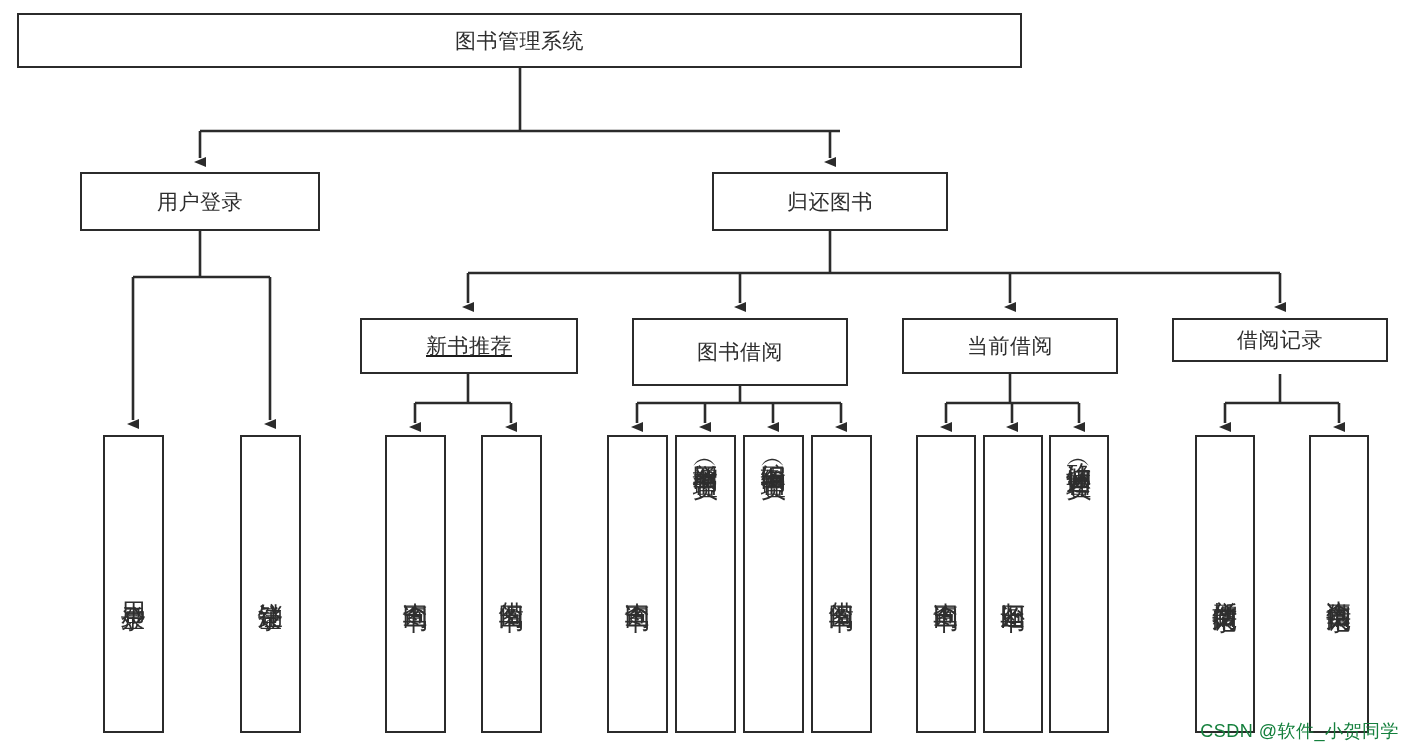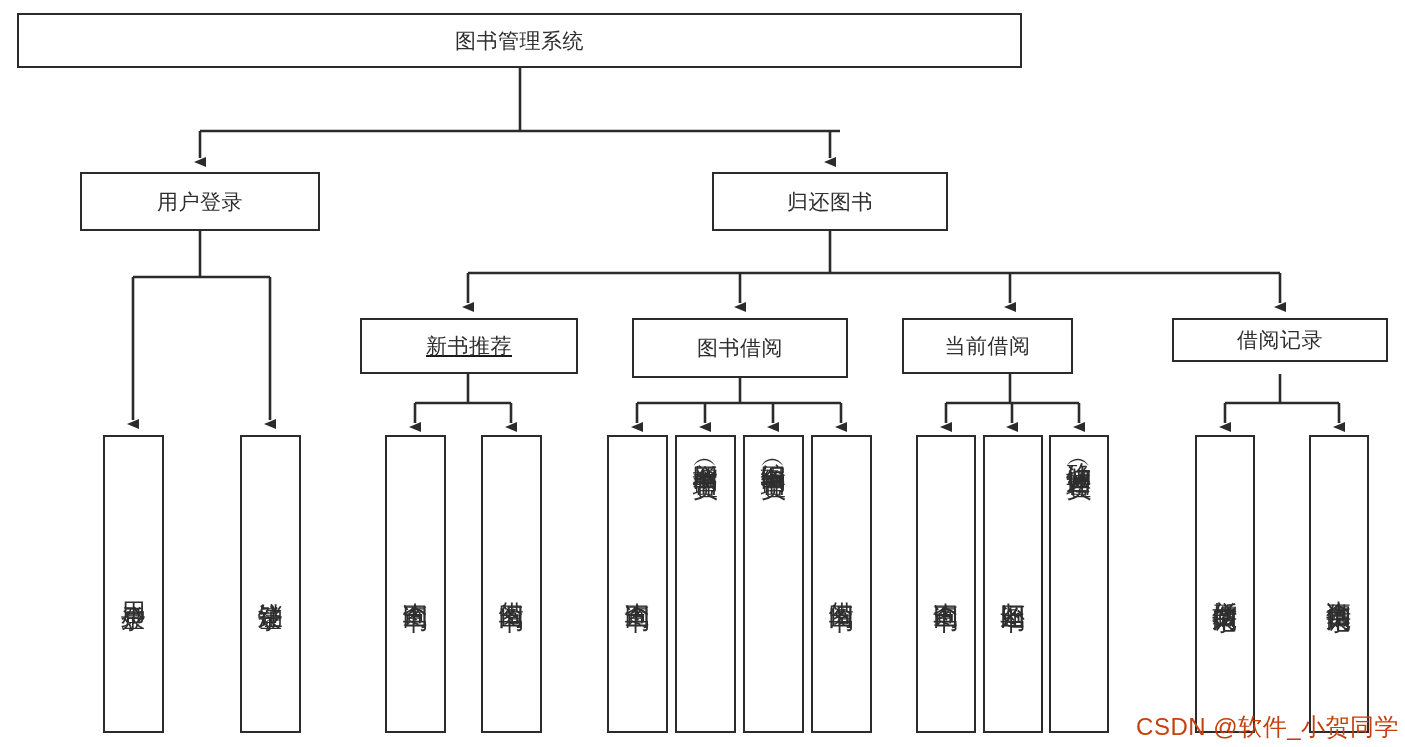--- a/index.html
+++ b/index.html
@@ -64,22 +64,22 @@
   .node.vert.top {
     align-items: flex-start;
   }
   .node.vert.top .label {
     margin-top: 2px;
   }
   #watermark {
     position: absolute;
     right: 6px;
     bottom: 4px;
-    font-size: 24px;
-    color: #c2410c;
+    font-size: 18px;
+    color: #15803d;
     letter-spacing: 0.5px;
     white-space: nowrap;
     user-select: none;
     margin-top: 8px;
   }
 </style>
 </head>
 <body>
 
 <div id="canvas">
@@ -141,24 +141,24 @@
   <div class="node horiz" style="left:80px; top:172px; width:240px; height:59px;">
     <span class="label">用户登录</span>
   </div>
   <div class="node horiz" style="left:712px; top:172px; width:236px; height:59px;">
     <span class="label">归还图书</span>
   </div>
 
   <div class="node horiz" style="left:360px; top:318px; width:218px; height:56px;text-decoration:underline;">
     <span class="label">新书推荐</span>
   </div>
-  <div class="node horiz" style="left:632px; top:318px; width:216px; height:60px;">
+  <div class="node horiz" style="left:632px; top:318px; width:216px; height:68px;">
     <span class="label">图书借阅</span>
   </div>
-  <div class="node horiz" style="left:902px; top:318px; width:171px; height:56px;">
+  <div class="node horiz" style="left:902px; top:318px; width:216px; height:56px;">
     <span class="label">当前借阅</span>
   </div>
   <div class="node horiz" style="left:1172px; top:318px; width:216px; height:44px;">
     <span class="label">借阅记录</span>
   </div>
 
   <div class="node vert" style="left:103px; top:435px; width:61px; height:298px;">
     <span class="label">用户登录</span>
   </div>
   <div class="node vert" style="left:240px; top:435px; width:61px; height:298px;">

